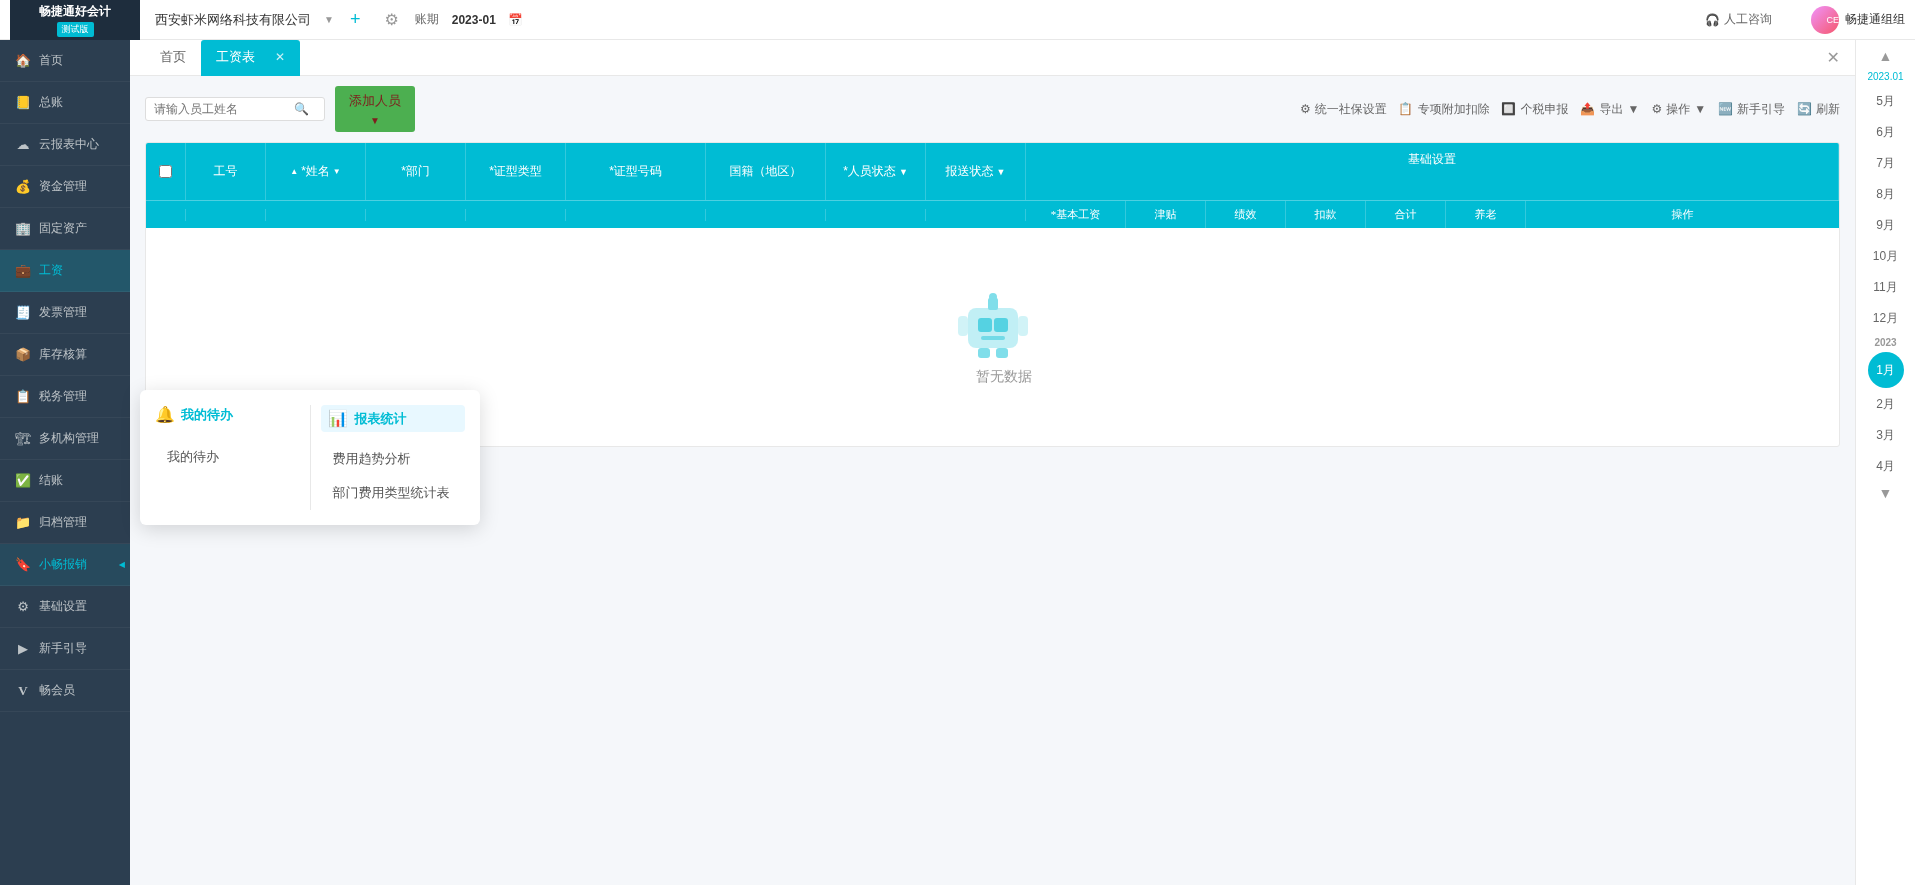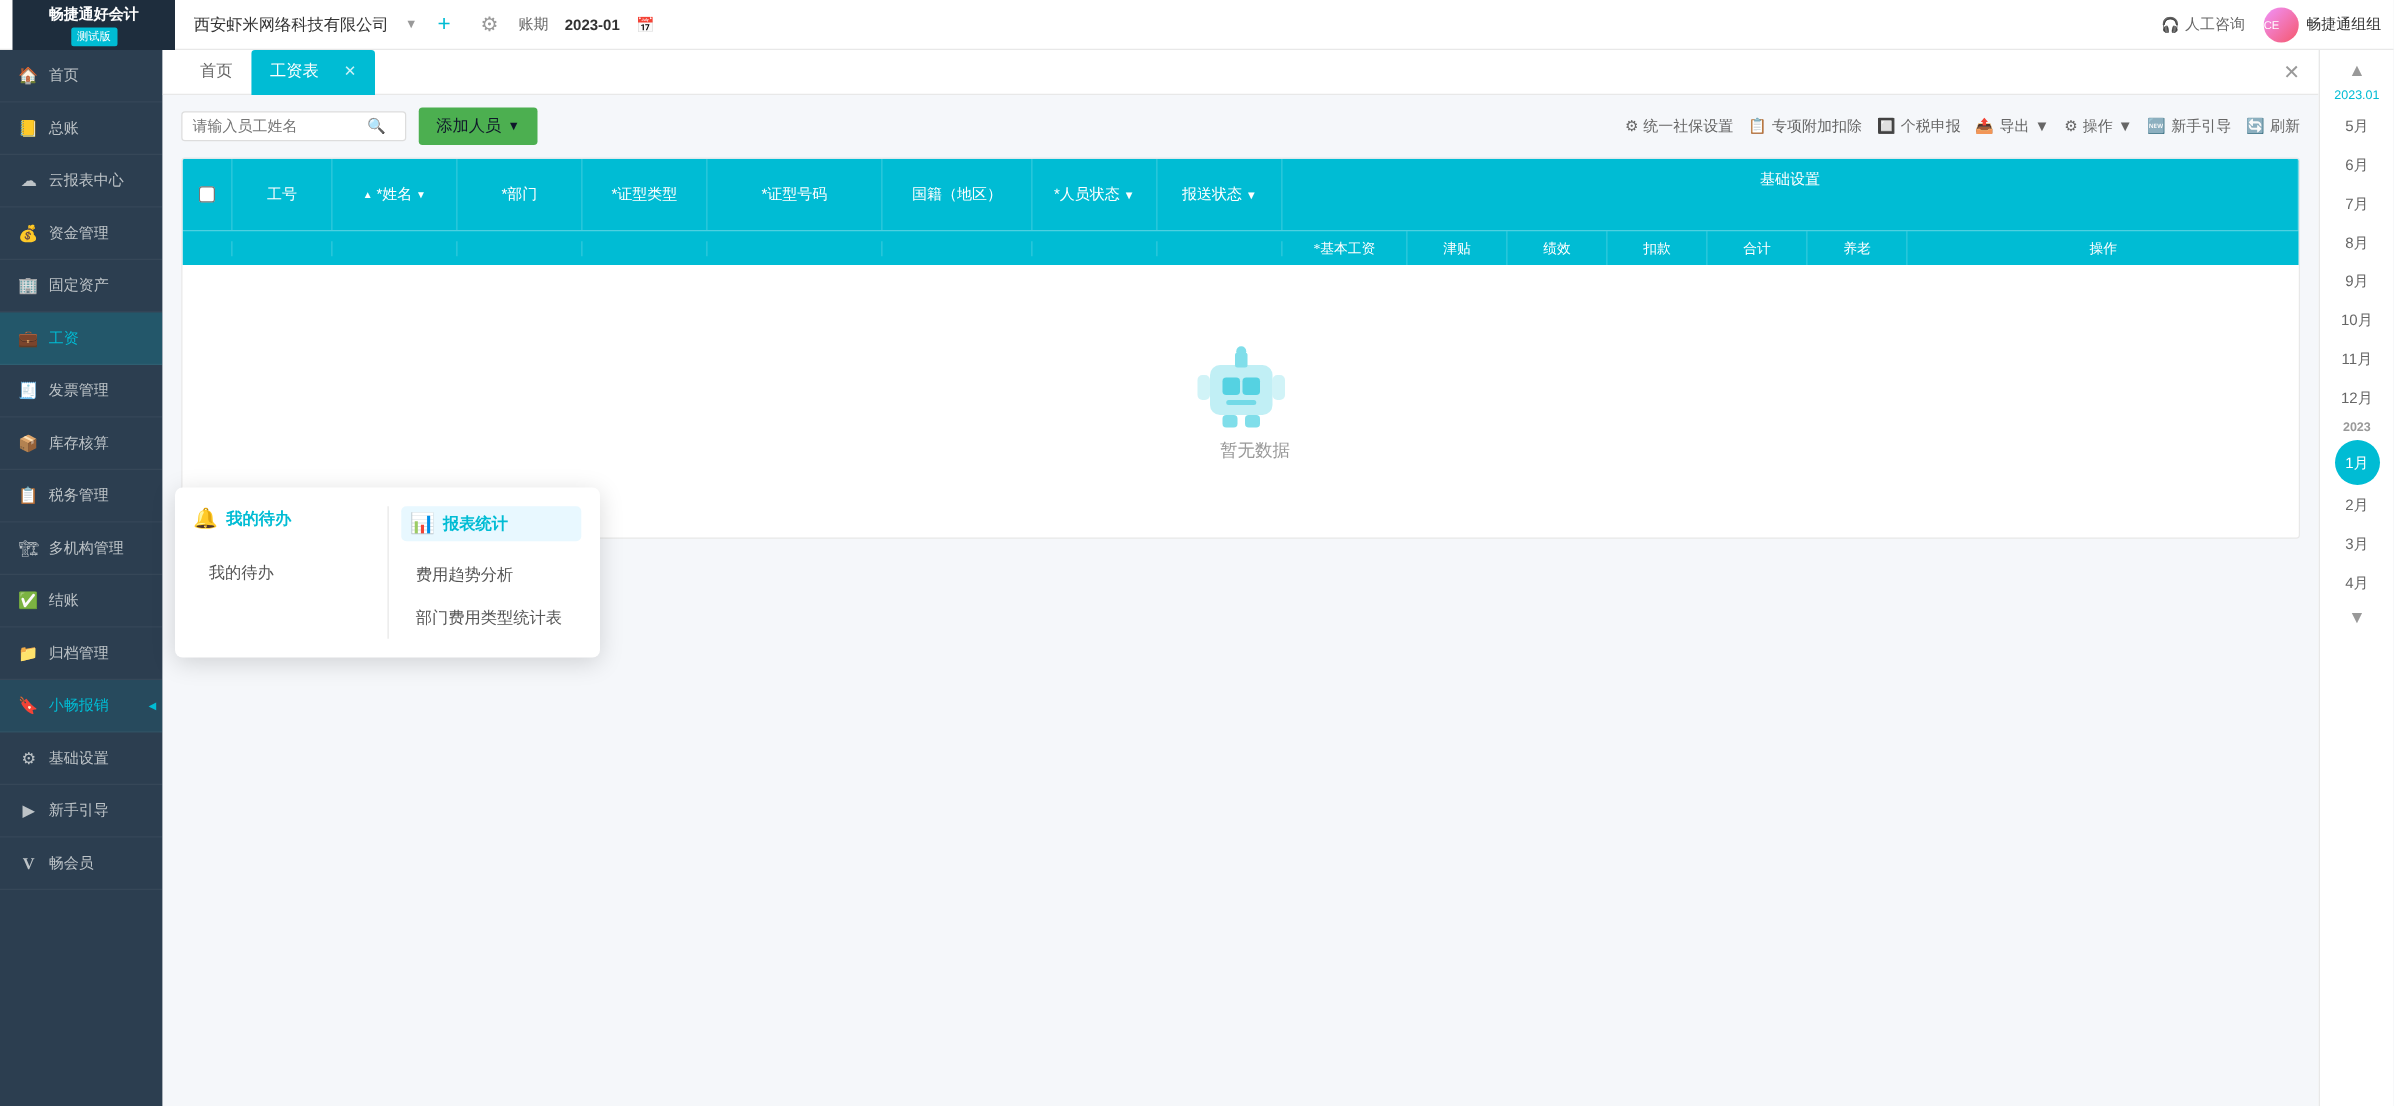--- a/index.html
+++ b/index.html
@@ -10,21 +10,21 @@
     .company-name { font-size: 13px; color: #333; margin-right: 5px; }
     .company-dropdown { color: #999; cursor: pointer; font-size: 10px; }
     .top-bar-add { color: #00bcd4; font-size: 18px; margin: 0 8px; cursor: pointer; }
     .top-bar-settings { color: #999; font-size: 16px; margin: 0 8px; cursor: pointer; }
     .period-label { color: #666; font-size: 12px; margin-right: 5px; }
     .period-value { color: #333; font-size: 12px; font-weight: bold; margin-right: 5px; }
     .period-icon { color: #00bcd4; cursor: pointer; }
     .top-bar-right { margin-left: auto; display: flex; align-items: center; gap: 15px; }
     .customer-service { display: flex; align-items: center; gap: 4px; color: #666; cursor: pointer; font-size: 12px; }
     .user-info { display: flex; align-items: center; gap: 6px; cursor: pointer; }
-    .user-avatar { width: 28px; height: 28px; border-radius: 50%; background: linear-gradient(135deg, #f093fb, #f5576c); display: flex; align-items: center; justify-content: flex-start; color: #fff; font-size: 10px; }
+    .user-avatar { width: 28px; height: 28px; border-radius: 50%; background: linear-gradient(135deg, #f093fb, #f5576c); display: flex; align-items: center; justify-content: flex-end; color: #fff; font-size: 10px; margin-left: 24px; }
     .user-name { font-size: 12px; color: #333; }
 
     
     .layout { display: flex; height: calc(885px - 40px); }
 
     
     .sidebar { width: 130px; background: #2c3e50; display: flex; flex-direction: column; overflow-y: auto; flex-shrink: 0; }
     .logo-area { height: 50px; background: #1a252f; display: flex; align-items: center; justify-content: center; padding: 8px; }
     .sidebar-item { display: flex; align-items: center; gap: 8px; padding: 12px 15px; cursor: pointer; color: #bdc3c7; font-size: 13px; border-bottom: 1px solid rgba(255,255,255,0.05); }
     .sidebar-item.active { background: rgba(0,188,212,0.2); color: #00bcd4; }
@@ -43,21 +43,21 @@
     .tab-close { color: rgba(255,255,255,0.8); font-size: 12px; cursor: pointer; }
 
     
     .content-area { flex: 1; padding: 10px 15px; overflow: hidden; }
 
     
     .toolbar { display: flex; align-items: center; gap: 10px; margin-bottom: 10px; }
     .search-box { display: flex; align-items: flex-end; border: 1px solid #ddd; border-radius: 3px; padding: 4px 8px; background: #fff; width: 180px; }
     .search-input { border: none; outline: none; font-size: 12px; color: #333; width: 140px; }
     .search-icon { color: #999; }
-    .add-btn { background: #4caf50; color: #0f172a; border: none; border-radius: 3px; padding: 6px 14px; cursor: pointer; font-size: 13px; display: flex; align-items: center; gap: 5px; }
+    .add-btn { background: #4caf50; color: #7f1d1d; border: none; border-radius: 3px; padding: 6px 14px; cursor: pointer; font-size: 13px; display: flex; align-items: center; gap: 5px; flex-direction: column; }
     .add-btn-arrow { font-size: 10px; }
     .toolbar-right { display: flex; align-items: center; gap: 12px; margin-left: auto; }
     .toolbar-action { display: flex; align-items: center; gap: 4px; color: #666; cursor: pointer; font-size: 12px; }
 
     
     .table-wrapper { background: #fff; border-radius: 3px; overflow: hidden; border: 1px solid #e8e8e8; }
 
     
     .empty-state { display: flex; flex-direction: column; align-items: center; justify-content: center; padding: 60px 20px; }
     .empty-text { color: #999; font-size: 14px; margin-left: 23px; }

